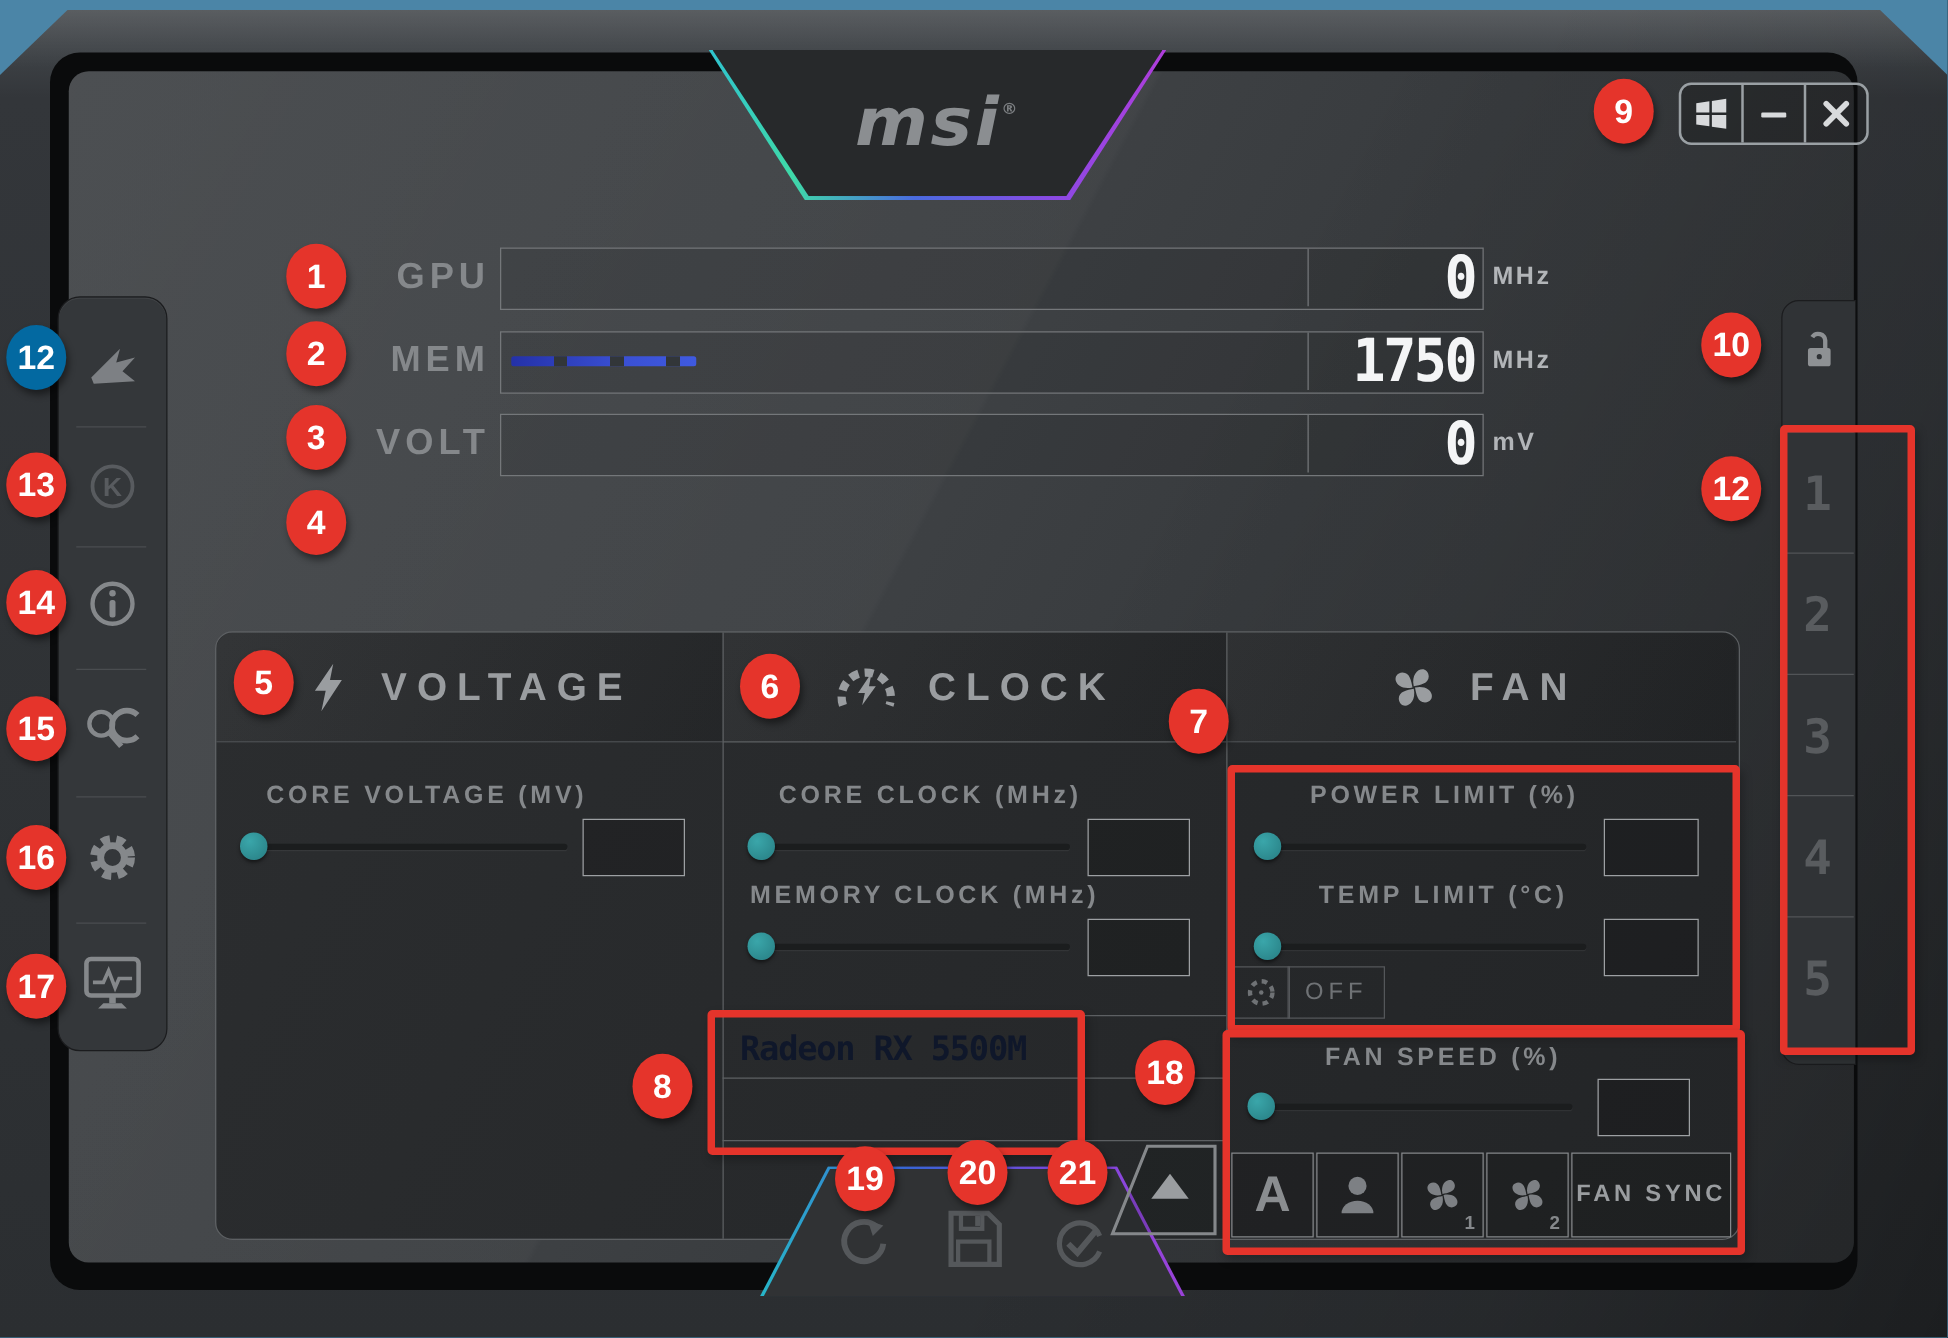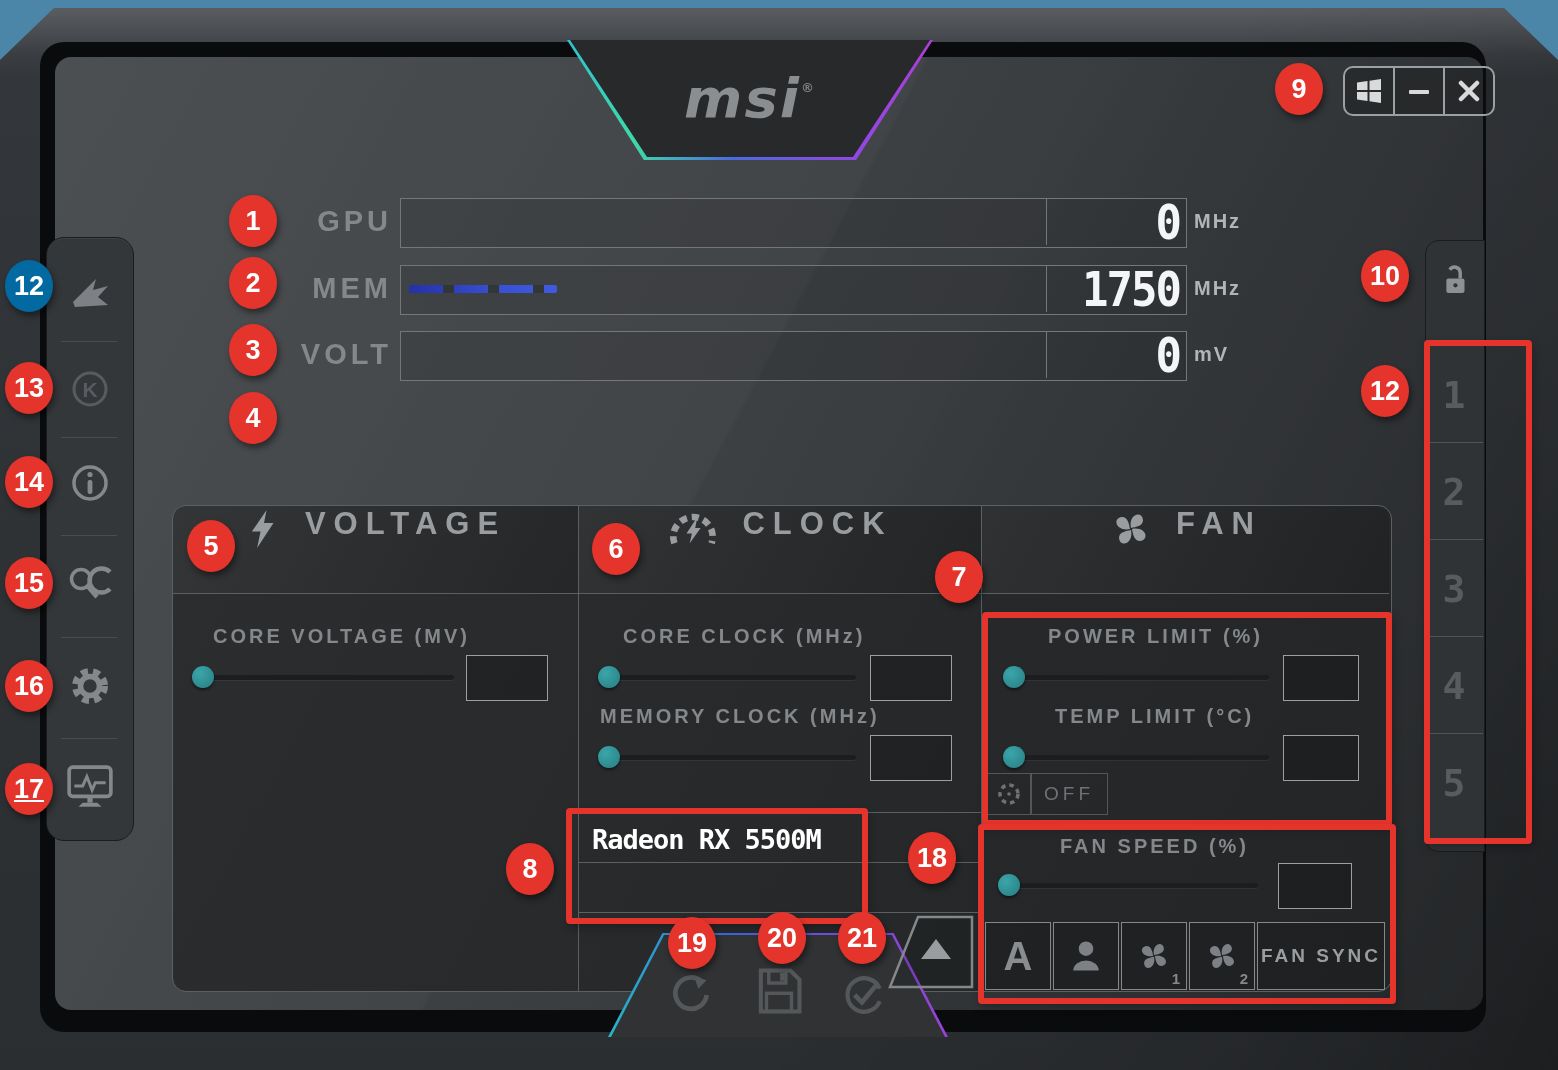--- a/index.html
+++ b/index.html
@@ -46,21 +46,21 @@
     background:repeating-linear-gradient(90deg,transparent 0 34px,#323639 34px 45px);}
   .fill-temp{background:linear-gradient(90deg,#2733ab,#3350cf 45%,#2f7ad2 80%,#3fa8dc);}
   .r-valbox{position:absolute;right:0;top:0;width:138px;height:46px;display:flex;align-items:center;justify-content:flex-end;}
   .r-value{font-family:"DejaVu Sans Mono",monospace;font-weight:bold;font-size:44px;color:#f4f5f6;
     padding-right:6px;transform:scaleY(1.08);letter-spacing:-2px;}
   .r-unit{position:absolute;left:1194px;top:12px;font-size:20px;font-weight:bold;color:#b2b5b8;letter-spacing:2px;}
   
   .tri{position:absolute;left:172px;top:505px;width:1218px;height:485px;border:1.5px solid #5d6063;
     border-radius:14px;background:linear-gradient(118deg,#2b2d2f 0%,#27292b 50%,#232527 100%);}
   .tri-header{position:absolute;top:0;height:87px;border-bottom:1px solid #5d6063;display:flex;
-    align-items:flex-start;justify-content:center;gap:22px;background:linear-gradient(118deg,rgba(255,255,255,.04),rgba(0,0,0,.10));}
+    align-items:center;justify-content:center;gap:22px;background:linear-gradient(118deg,rgba(255,255,255,.04),rgba(0,0,0,.10));}
   .tri-title{font-size:31px;color:#9a9da0;letter-spacing:8px;font-weight:bold;}
   .col-line{position:absolute;top:0;width:1px;height:100%;background:#5d6063;}
   .sub-label{position:absolute;font-size:20px;color:#85888b;letter-spacing:3px;font-weight:bold;white-space:nowrap;}
   .slider{position:absolute;height:22px;}
   .slider .track{position:absolute;left:0;right:0;top:9px;height:5px;background:#1b1d1e;border-radius:3px;
     box-shadow:0 1px 0 rgba(255,255,255,.06);}
   .slider .knob{position:absolute;left:0;top:0;width:22px;height:22px;border-radius:50%;
     background:radial-gradient(circle at 35% 32%,#3aa6aa,#277d82);box-shadow:0 2px 3px rgba(0,0,0,.5);cursor:pointer;}
   .valbox{position:absolute;width:80px;height:44px;border:1.5px solid #9da0a3;background:rgba(8,9,10,.22);}
   .hline{position:absolute;height:1px;background:#5d6063;}
@@ -68,21 +68,21 @@
   .zr-cell{position:absolute;border:1px solid #54575a;display:flex;align-items:center;justify-content:center;cursor:pointer;}
   .zr-off{font-size:19px;letter-spacing:4px;color:#6f7275;font-weight:normal;}
   
   .fan-btn{position:absolute;height:66px;border:1.5px solid #85888b;display:flex;align-items:center;
     justify-content:center;background:rgba(10,11,12,.18);cursor:pointer;}
   .fan-btn .sub{position:absolute;right:6px;bottom:2px;font-size:15px;color:#85888b;font-weight:bold;}
   .auto-a{font-size:40px;color:#8a8d90;font-weight:bold;letter-spacing:0;}
   .fansync{font-size:19px;color:#9a9da0;letter-spacing:3px;font-weight:bold;text-align:center;line-height:1.25;}
   
   .gpu-text{position:absolute;left:592px;width:380px;font-family:"DejaVu Sans Mono",monospace;
-    font-weight:bold;font-size:27px;color:#ffffff;letter-spacing:-1px;}
+    font-weight:bold;font-size:27px;color:#0f172a;letter-spacing:-1px;}
   
   .side-tab{position:absolute;left:46px;top:237px;width:86px;height:602px;background:#34373a;
     border:1px solid #1b1c1e;border-radius:18px;box-shadow:inset 0 1px 0 rgba(255,255,255,.06);}
   .side-item{position:absolute;left:0;width:86px;height:70px;display:flex;align-items:center;justify-content:center;cursor:pointer;}
   .side-sep{position:absolute;left:14px;width:56px;height:1px;background:#4a4d50;}
   
   .right-tab{position:absolute;left:1425px;top:240px;width:58px;height:610px;background:#303336;
     border:1px solid #1b1c1e;border-radius:14px 0 0 14px;}
   .slot{position:absolute;left:0;width:58px;height:97px;display:flex;align-items:center;justify-content:center;
     border-top:1px solid #515457;cursor:pointer;}
@@ -418,19 +418,19 @@
       <div class="ann-marker" style="left: 935px; top: 551px; background: rgb(229, 52, 43);">7</div>
       <div class="ann-marker" style="left: 506px; top: 843px; background: rgb(229, 52, 43);">8</div>
       <div class="ann-marker" style="left: 1275px; top: 63px; background: rgb(229, 52, 43);">9</div>
       <div class="ann-marker" style="left: 1361px; top: 250px; background: rgb(229, 52, 43);">10</div>
       <div class="ann-marker" style="left: 1361px; top: 365px; background: rgb(229, 52, 43);">12</div>
       <div class="ann-marker" style="left: 5px; top: 260px; background: #0369a1;">12</div>
       <div class="ann-marker" style="left: 5px; top: 362px; background: rgb(229, 52, 43);">13</div>
       <div class="ann-marker" style="left: 5px; top: 456px; background: rgb(229, 52, 43);">14</div>
       <div class="ann-marker" style="left: 5px; top: 557px; background: rgb(229, 52, 43);">15</div>
       <div class="ann-marker" style="left: 5px; top: 660px; background: rgb(229, 52, 43);">16</div>
-      <div class="ann-marker" style="left: 5px; top: 763px; background: rgb(229, 52, 43); text-decoration: underline;">17</div>
+      <div class="ann-marker" style="left: 5px; top: 763px; background: rgb(229, 52, 43);">17</div>
       <div class="ann-marker" style="left: 908px; top: 832px; background: rgb(229, 52, 43);">18</div>
       <div class="ann-marker" style="left: 668px; top: 917px; background: rgb(229, 52, 43);">19</div>
       <div class="ann-marker" style="left: 758px; top: 912px; background: rgb(229, 52, 43);">20</div>
       <div class="ann-marker" style="left: 838px; top: 912px; background: rgb(229, 52, 43);">21</div>
     </div>
 </div>
 
 </body></html>

